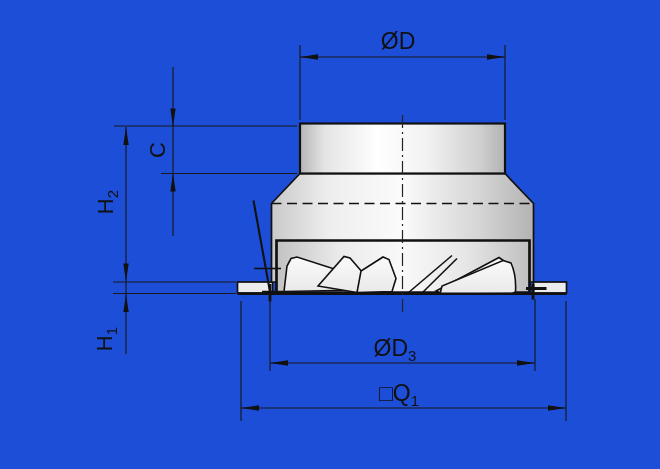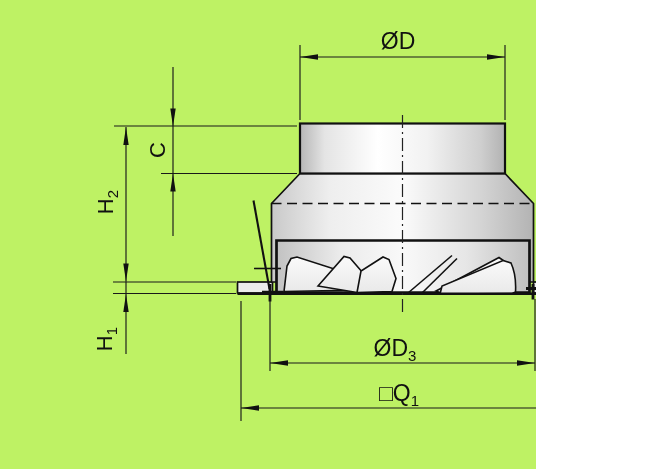--- a/index.html
+++ b/index.html
@@ -1,19 +1,19 @@
 <!DOCTYPE html>
 <html><head>
 <meta charset="utf-8">
 <style>
   html,body{margin:0;padding:0;background:#fff;}
   .stage{
     position:relative;
-    width:536px;height:469px;
-    background:#bef264;
+    width:660px;height:469px;
+    background:#1d4ed8;
     font-family:"Liberation Sans","DejaVu Sans",sans-serif;
     overflow:hidden;
     text-decoration:underline;
   }
   svg{display:block;}
   text{fill:#111;}
   .dim-label{font-size:23px;}
   .dim-label-rot{font-size:22px;}
   .sub{font-size:15px;}
 </style>

